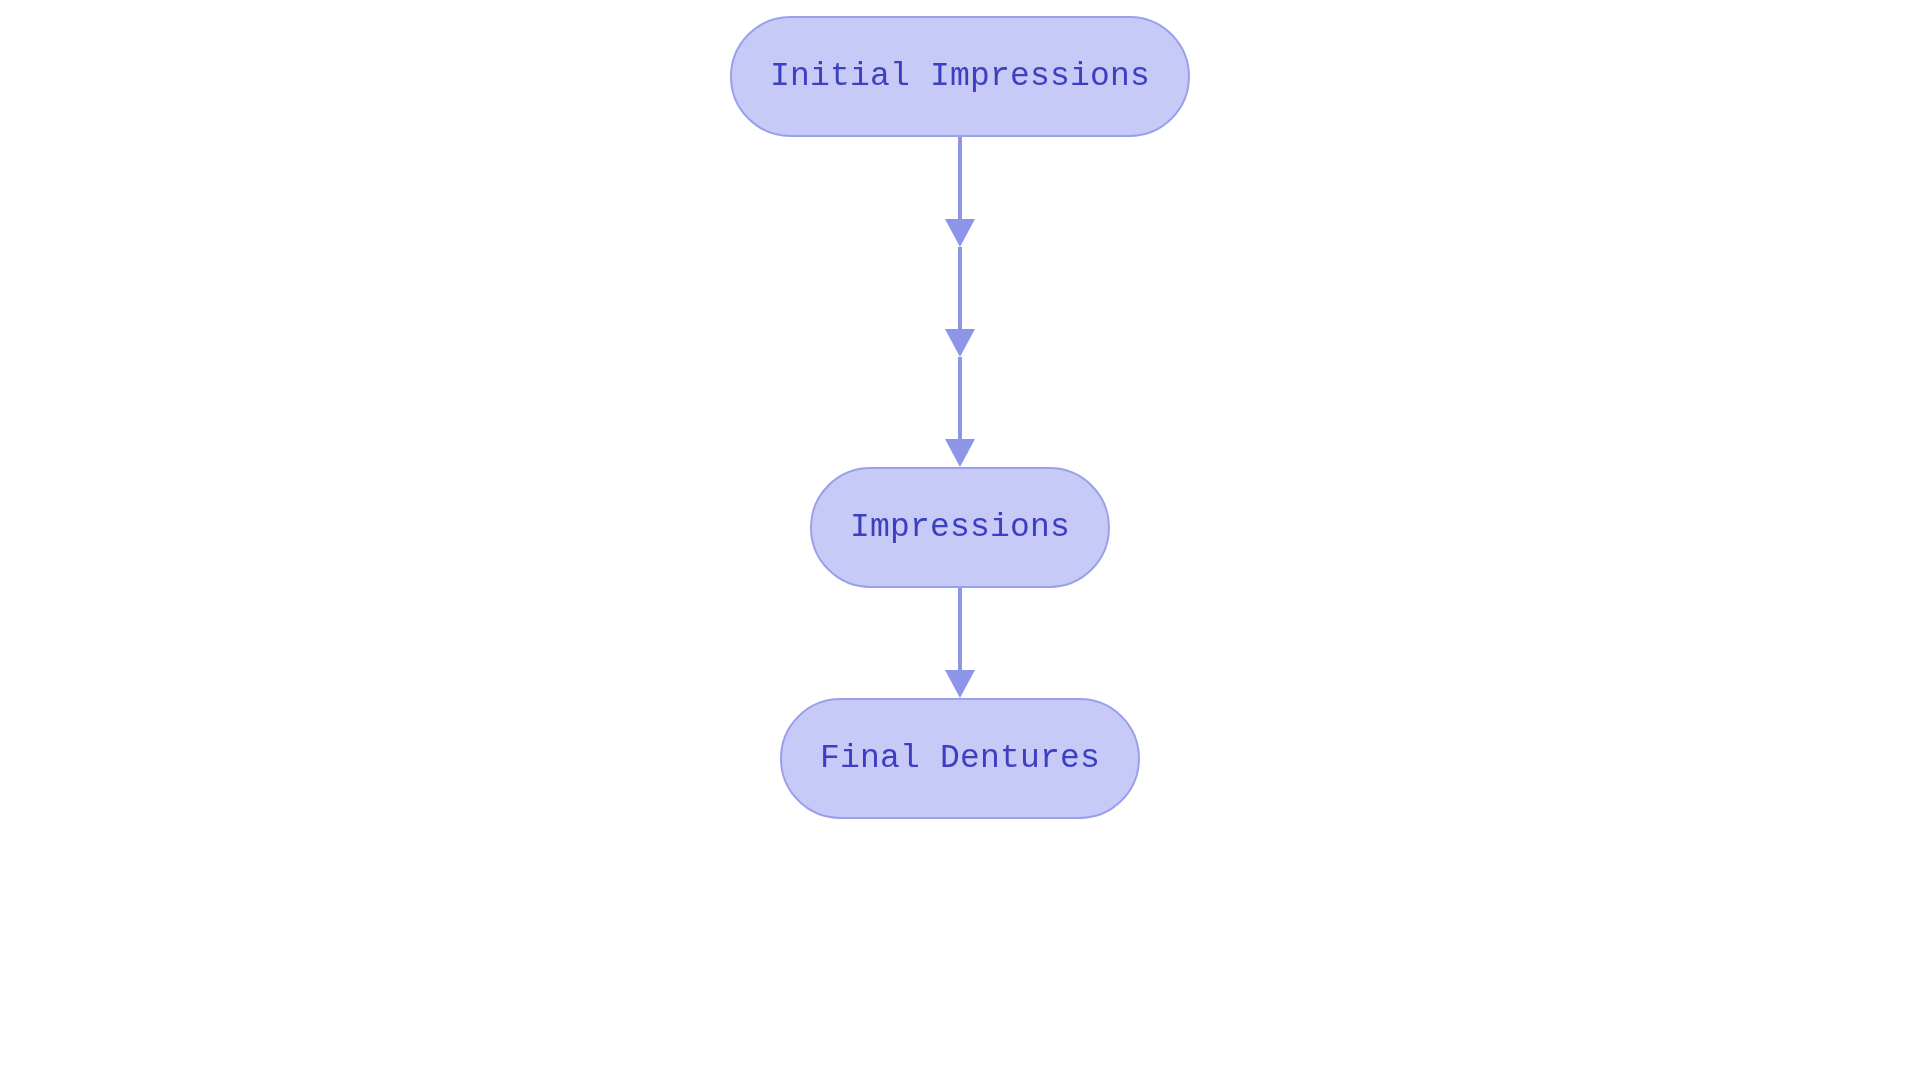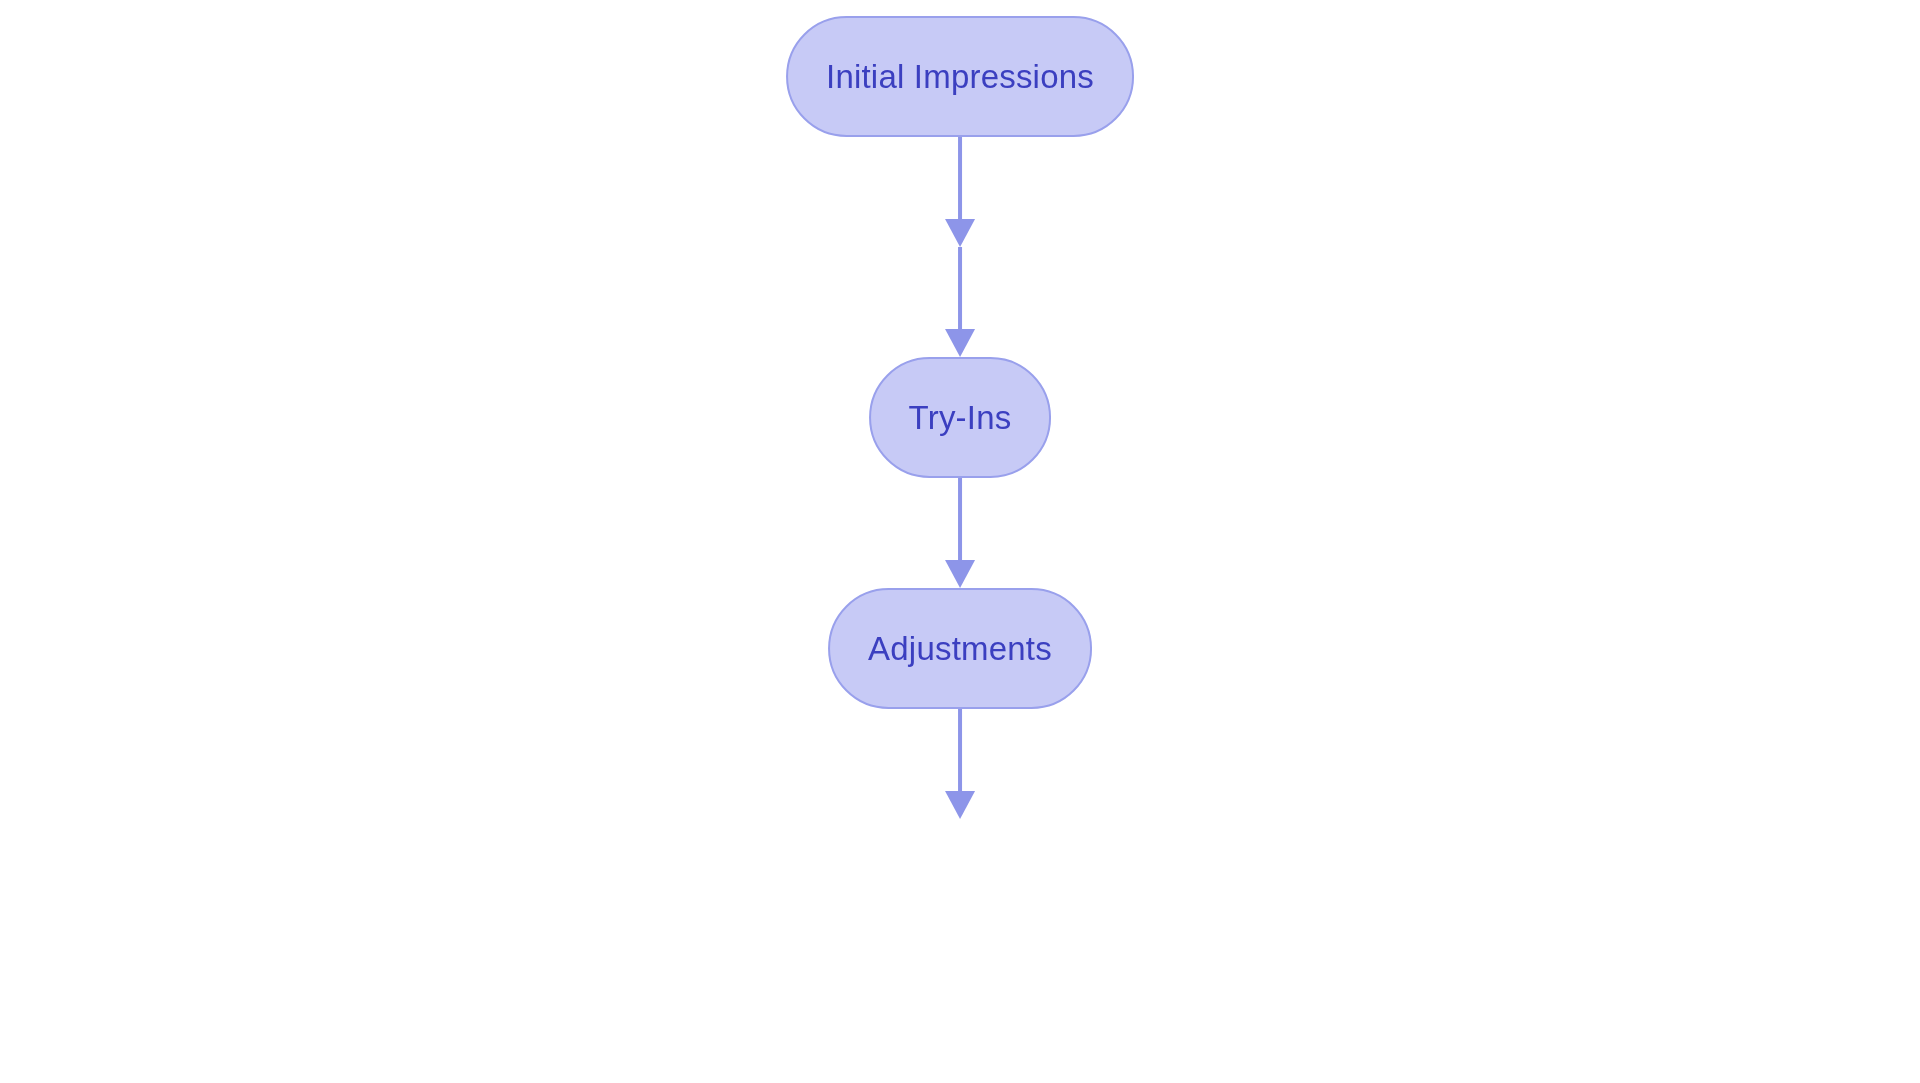--- a/index.html
+++ b/index.html
@@ -2,21 +2,21 @@
 <html style="--node-fill: #c7caf6; --node-border: #99a0ec; --node-text: #3b3fc0; --connector: #8d95e9; --background: #ffffff;"><head>
 <meta charset="utf-8">
 <style>
   :root {
     --node-fill: #c7caf6;
     --node-border: #99a0ec;
     --node-text: #3b3fc0;
     --connector: #8d95e9;
     --background: #ffffff;
   }
-  * { box-sizing: border-box; }
+  * { box-sizing: border-box; font-family: Liberation Mono, monospace; }
   html, body {
     margin: 0;
     padding: 0;
   }
   body {
     width: 1920px;
     height: 1083px;
     background: var(--background);
     font-family: "Liberation Sans", sans-serif;
     overflow: hidden;
@@ -82,32 +82,32 @@
     <div class="line"></div>
     <div class="head"></div>
   </div>
 
 
   <div class="connector">
     <div class="line"></div>
     <div class="head"></div>
   </div>
 
+
+  <div class="connector">
+    <div class="line"></div>
+    <div class="head"></div>
+  </div>
+
   <div class="node">
-    <span class="node-label">Try-Ins</span>
+    <span class="node-label">Impressions</span>
   </div>
 
   <div class="connector">
     <div class="line"></div>
     <div class="head"></div>
   </div>
 
   <div class="node">
-    <span class="node-label">Adjustments</span>
+    <span class="node-label">Final Dentures</span>
   </div>
-
-  <div class="connector">
-    <div class="line"></div>
-    <div class="head"></div>
-  </div>
-
 
 </div>
 
 </body></html>

